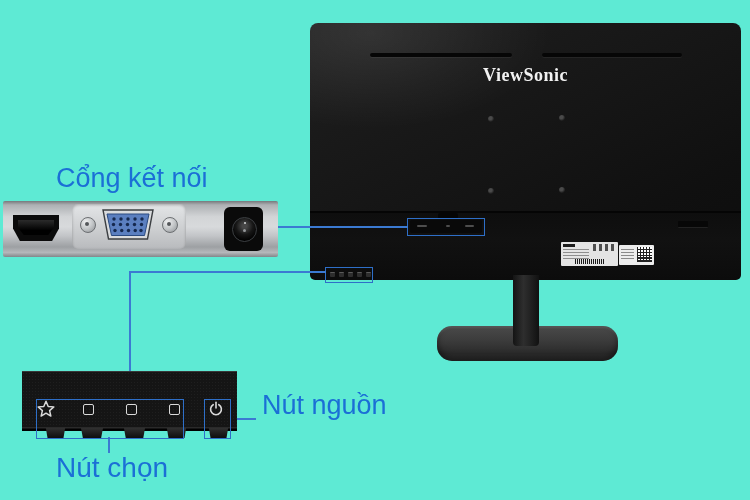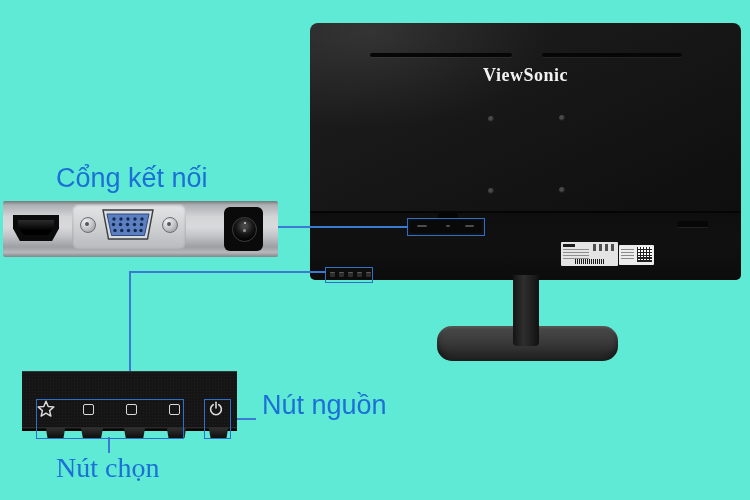--- a/index.html
+++ b/index.html
@@ -204,16 +204,16 @@
 
   <div class="tab" style="left:45px;width:21px;"></div>
   <div class="tab" style="left:80px;width:24px;"></div>
   <div class="tab" style="left:123px;width:23px;"></div>
   <div class="tab" style="left:166px;width:21px;"></div>
   <div class="tab" style="left:208px;width:21px;"></div>
 
   <div class="blue-rect" style="left:36px;top:399px;width:146px;height:38px;"></div>
   <div class="blue-rect" style="left:204px;top:399px;width:25px;height:38px;"></div>
 
-  <div class="callout-label" style="left:56px;top:452px;font-size:28px;font-family:Liberation Serif, serif;">Nút chọn</div>
+  <div class="callout-label" style="left:56px;top:452px;font-size:28px;">Nút chọn</div>
   <div class="callout-label" style="left:262px;top:390px;">Nút nguồn</div>
 
 </div>
 
 </body></html>

